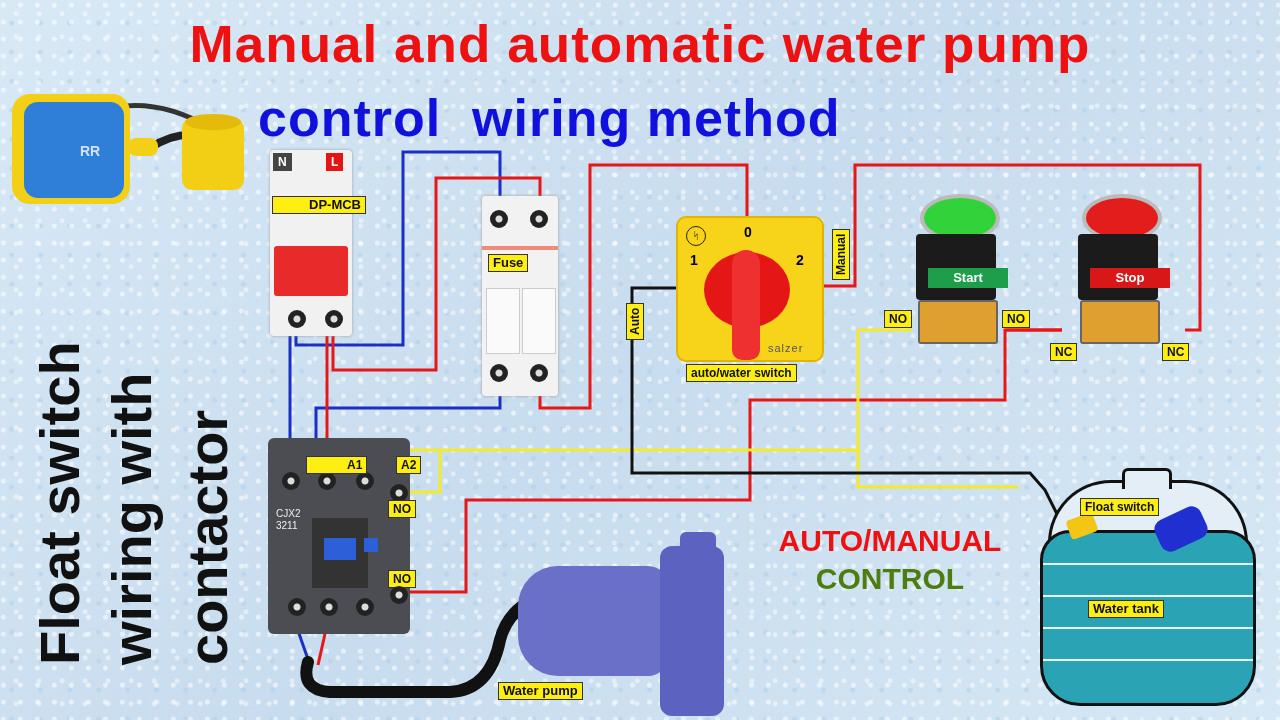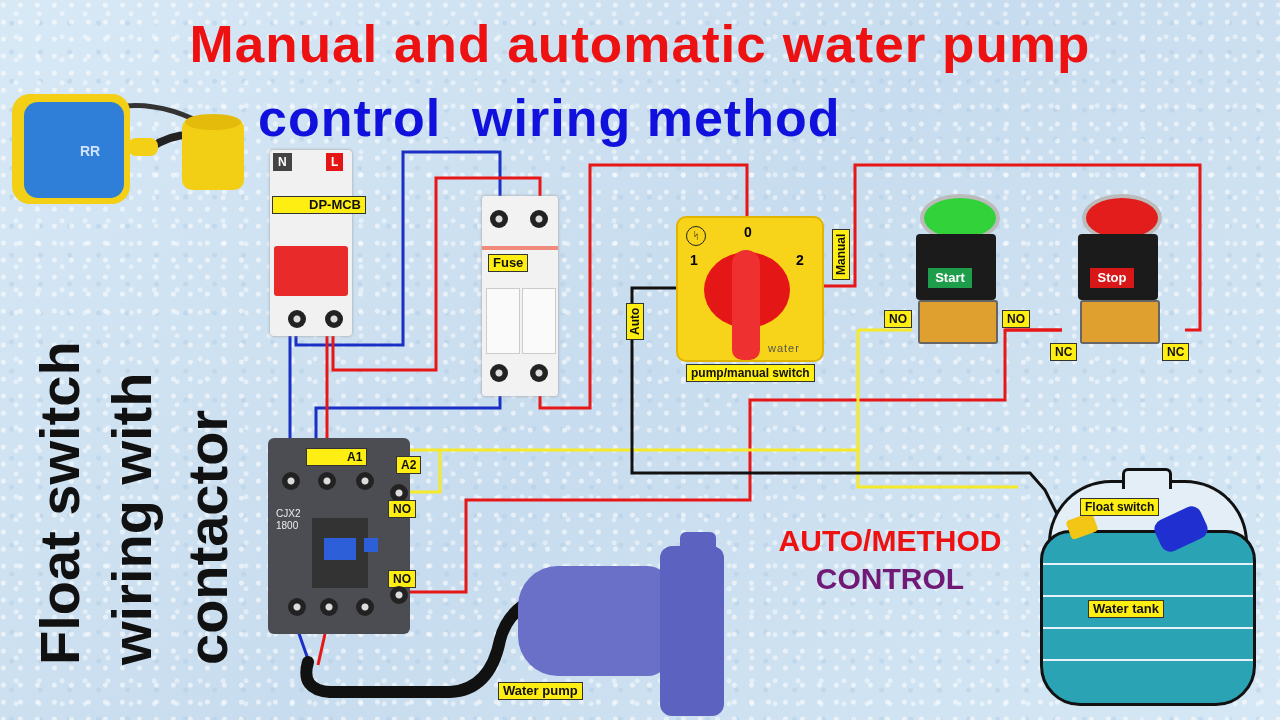--- a/index.html
+++ b/index.html
@@ -21,21 +21,21 @@
   svg.wires{position:absolute;left:0;top:0;}
   .mcb{left:270px;top:150px;width:82px;height:186px;background:#f1f1f1;border-radius:4px;box-shadow:0 0 3px #999;}
   .fuse{left:482px;top:196px;width:76px;height:200px;background:#f2f2f2;border-radius:3px;box-shadow:0 0 3px #999;}
   .selector{left:676px;top:216px;width:144px;height:142px;background:#f7d31a;border-radius:10px;border:2px solid #e0b400;}
   .knob{left:704px;top:252px;width:86px;height:76px;background:#e51616;border-radius:50%;}
   .knob-bar{left:732px;top:250px;width:28px;height:110px;background:#ef3030;border-radius:14px 14px 10px 10px;}
   .pb{width:92px;height:150px;}
   .pb .cap{position:absolute;left:10px;top:0;width:72px;height:40px;border-radius:50%;border:4px solid #bbb;}
   .pb .body{position:absolute;left:6px;top:40px;width:80px;height:66px;background:#1b1b1b;border-radius:4px;}
   .pb .block{position:absolute;left:8px;top:106px;width:76px;height:40px;background:#e0a030;border-radius:3px;border:2px solid #666;}
-  .pb .plate{position:absolute;left:18px;top:74px;width:44px;height:20px;color:#fff;font-weight:bold;font-size:13px;text-align:center;line-height:20px;}
+  .pb .plate{position:absolute;left:18px;top:74px;width:80px;height:20px;color:#fff;font-weight:bold;font-size:13px;text-align:center;line-height:20px;}
   .contactor{left:268px;top:438px;width:142px;height:196px;background:#4b4d53;border-radius:6px;}
   .screw{position:absolute;width:18px;height:18px;border-radius:50%;background:radial-gradient(circle,#ddd 0 3px,#222 4px);}
   .pump-motor{left:518px;top:566px;width:150px;height:110px;background:#6a6fc8;border-radius:40px 20px 20px 40px;}
   .pump-head{left:660px;top:546px;width:64px;height:170px;background:#5c62bf;border-radius:12px;}
   .tank{left:1040px;top:490px;width:210px;height:210px;background:#2aa3b5;border:3px solid #111;border-radius:30px 30px 40px 40px;}
   .tank-top{left:1048px;top:480px;width:194px;height:60px;background:#e3eef6;border:3px solid #111;border-bottom:none;border-radius:90px 90px 0 0;}
   .auto-manual{left:740px;top:522px;width:300px;text-align:center;font-weight:bold;font-size:30px;line-height:38px;}
 </style>
 </head>
 <body>
@@ -113,25 +113,25 @@
   <div class="abs" style="left:40px;top:92px;width:32px;height:64px;background:#fafafa;border:1px solid #ccc;"></div>
   <div class="screw" style="left:8px;top:168px;"></div>
   <div class="screw" style="left:48px;top:168px;"></div>
 </div>
 
 <div class="abs selector">
   <div class="abs" style="left:8px;top:8px;width:18px;height:18px;border:1.5px solid #222;border-radius:50%;font-size:10px;text-align:center;line-height:18px;">ᛋ</div>
   <div class="abs" style="left:66px;top:6px;font-weight:bold;font-size:14px;">0</div>
   <div class="abs" style="left:12px;top:34px;font-weight:bold;font-size:14px;">1</div>
   <div class="abs" style="left:118px;top:34px;font-weight:bold;font-size:14px;">2</div>
-  <div class="abs" style="left:90px;top:124px;font-size:11px;color:#555;letter-spacing:1px;">water</div>
+  <div class="abs" style="left:90px;top:124px;font-size:11px;color:#555;letter-spacing:1px;">salzer</div>
 </div>
 <div class="abs knob"></div>
 <div class="abs knob-bar"></div>
-<div class="tag" style="left:686px;top:364px;">pump/manual switch</div>
+<div class="tag" style="left:686px;top:364px;">auto/water switch</div>
 <div class="tag" style="left:626px;top:300px;transform:rotate(-90deg);transform-origin:left top;top:340px;">Auto</div>
 <div class="tag" style="left:832px;top:280px;transform:rotate(-90deg);transform-origin:left top;">Manual</div>
 
 <div class="abs pb" style="left:910px;top:194px;">
   <div class="cap" style="background:#32d23a;"></div>
   <div class="body"></div>
   <div class="block"></div>
   <div class="plate" style="background:#1e9e4a;">Start</div>
 </div>
 <div class="tag" style="left:884px;top:310px;">NO</div>
@@ -143,46 +143,46 @@
   <div class="block"></div>
   <div class="plate" style="background:#d81818;">Stop</div>
 </div>
 <div class="tag" style="left:1050px;top:343px;">NC</div>
 <div class="tag" style="left:1162px;top:343px;">NC</div>
 
 <div class="abs contactor">
   <div class="screw" style="left:14px;top:34px;"></div>
   <div class="screw" style="left:50px;top:34px;"></div>
   <div class="screw" style="left:88px;top:34px;"></div>
-  <div class="tag" style="left:38px;top:10px;padding-left:40px;">A1</div>
+  <div class="tag" style="left:38px;top:18px;padding-left:40px;">A1</div>
   <div class="tag" style="left:86px;top:18px;margin-left:42px;">A2</div>
   <div class="screw" style="left:122px;top:46px;"></div>
   <div class="tag" style="left:120px;top:62px;">NO</div>
   <div class="abs" style="left:8px;top:70px;color:#eee;font-size:10px;line-height:12px;">
     <div>CJX2</div>
-    <div>1800</div>
+    <div>3211</div>
   </div>
   <div class="abs" style="left:44px;top:80px;width:56px;height:70px;background:#333;"></div>
   <div class="abs" style="left:56px;top:100px;width:32px;height:22px;background:#2d5fd8;"></div>
   <div class="abs" style="left:96px;top:100px;width:14px;height:14px;background:#2d5fd8;"></div>
   <div class="tag" style="left:120px;top:132px;">NO</div>
   <div class="screw" style="left:122px;top:148px;"></div>
   <div class="screw" style="left:20px;top:160px;"></div>
   <div class="screw" style="left:52px;top:160px;"></div>
   <div class="screw" style="left:88px;top:160px;"></div>
 </div>
 
 <div class="abs pump-motor"></div>
 <div class="abs pump-head"></div>
 <div class="abs" style="left:680px;top:532px;width:36px;height:34px;background:#5c62bf;border-radius:6px;"></div>
 <div class="tag" style="left:498px;top:682px;font-size:13px;">Water pump</div>
 
 <div class="abs auto-manual">
-  <div style="color:#ee1111;">AUTO/METHOD</div>
-  <div style="color:#701a75;">CONTROL</div>
+  <div style="color:#ee1111;">AUTO/MANUAL</div>
+  <div style="color:#4d7c0f;">CONTROL</div>
 </div>
 
 <div class="abs tank-top"></div>
 <div class="abs" style="left:1122px;top:468px;width:44px;height:18px;border:3px solid #111;border-bottom:none;border-radius:6px 6px 0 0;background:#e3eef6;"></div>
 <div class="abs tank" style="top:530px;height:170px;">
   <div class="abs" style="left:0;top:30px;width:210px;height:2px;background:#e6f4f8;"></div>
   <div class="abs" style="left:0;top:62px;width:210px;height:2px;background:#e6f4f8;"></div>
   <div class="abs" style="left:0;top:94px;width:210px;height:2px;background:#e6f4f8;"></div>
   <div class="abs" style="left:0;top:126px;width:210px;height:2px;background:#e6f4f8;"></div>
 </div>

